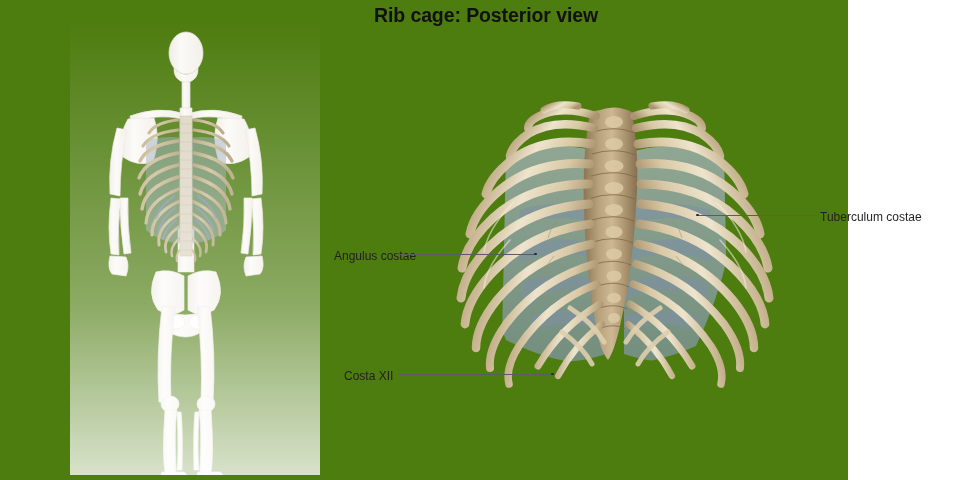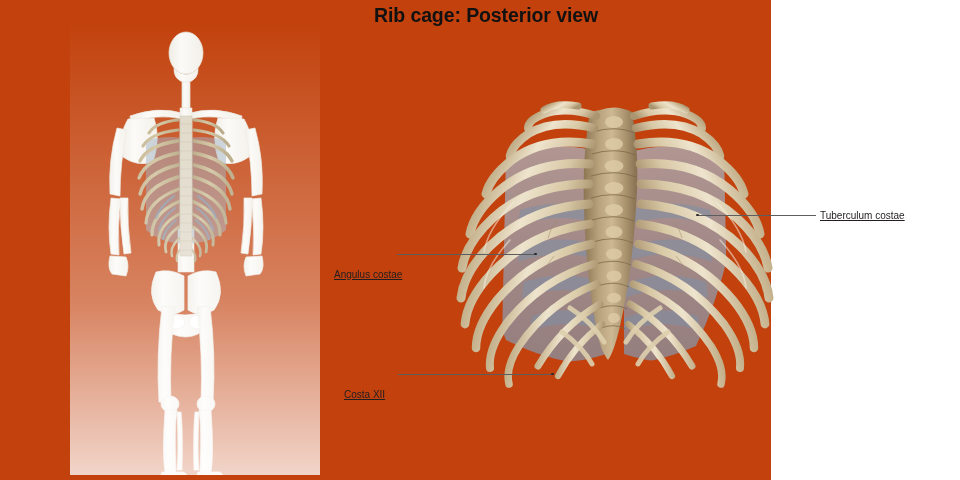--- a/index.html
+++ b/index.html
@@ -12,23 +12,23 @@
     height: 480px;
     position: relative;
     overflow: hidden;
     font-family: "Liberation Sans", sans-serif;
     -webkit-font-smoothing: antialiased;
   }
 
   #figure-root {
     position: absolute;
     left: 0; top: 0;
-    width: 771px;
+    width: 848px;
     height: 480px;
-    background: #c2410c;
+    background: #4d7c0f;
   }
 
   
   #figure-title {
     position: absolute;
     left: 0;
     top: 4px;
     width: 972px;
     text-align: center;
     font-size: 19.5px;
@@ -52,27 +52,26 @@
     top: 70px;
     width: 330px;
     height: 335px;
   }
 
   .panel svg { display: block; width: 100%; height: 100%; }
 
   
   .callout {
     position: absolute;
-    font-size: 10px;
+    font-size: 12px;
     color: #231f20;
     white-space: nowrap;
     line-height: 1;
-    text-decoration: underline;
-  }
-  .callout.right-anchor { text-align: right; margin-top: 20px; }
+  }
+  .callout.right-anchor { text-align: right; }
 
   .leader {
     position: absolute;
     height: 1px;
     background: #5d5d5d;
   }
   .leader-dot {
     position: absolute;
     width: 2.6px;
     height: 2.6px;

